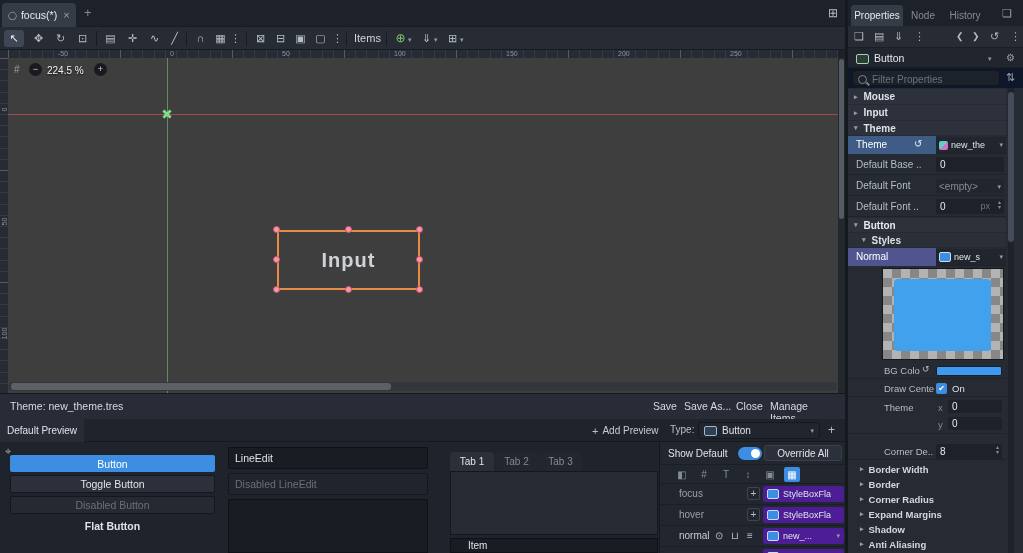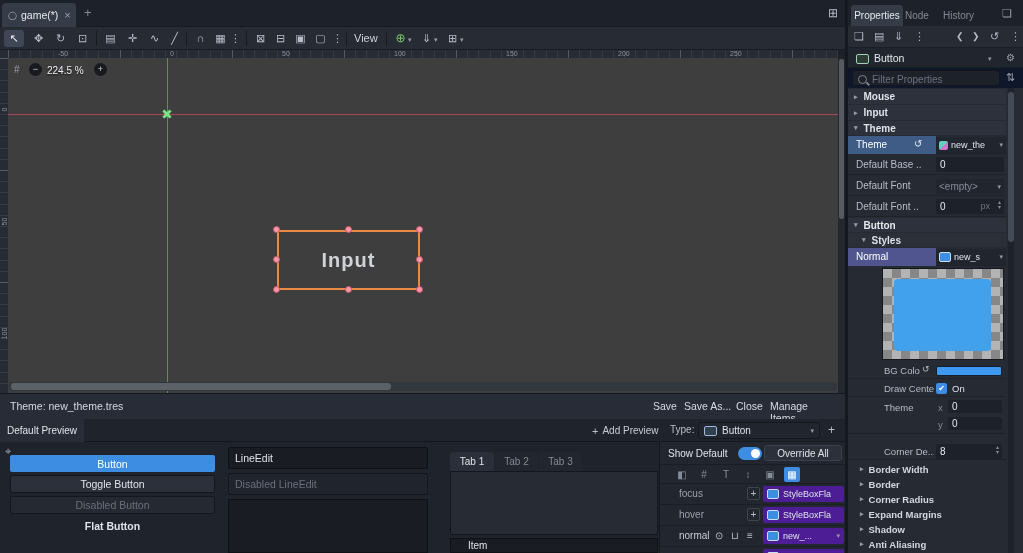--- a/index.html
+++ b/index.html
@@ -41,21 +41,21 @@
   input::placeholder{color:#6c7280}
 </style>
 </head>
 <body>
 
 <div id="app">
 
   <div class="abs" style="left:0;top:0;width:845px;height:27px;background:#1d2129;border-bottom:1px solid #171b22;box-sizing:border-box">
     <div class="abs" style="left:2px;top:3px;width:74px;height:24px;background:#353b47;border-radius:4px 4px 0 0;display:flex;align-items:center;gap:4px;padding:0 6px;box-sizing:border-box">
       <span style="font-size:8px;color:#b9bfc9">◯</span>
-      <span style="font-size:10.5px;color:#e8eaee;white-space:nowrap">game(*)</span>
+      <span style="font-size:10.5px;color:#e8eaee;white-space:nowrap">focus(*)</span>
       <span style="font-size:11px;color:#9aa0ab;margin-left:2px">×</span>
     </div>
     <span class="abs" style="left:84px;top:5px;font-size:13px;color:#848a96">+</span>
     <span class="abs" style="left:828px;top:6px;font-size:12px;color:#b6bcc8">⊞</span>
   </div>
 
   <div class="abs" style="left:0;top:27px;width:845px;height:23px;background:#262b34;border-bottom:1px solid #171b22;box-sizing:border-box">
     <span class="tbi" style="left:4px;width:20px;background:#3f4655;border-radius:3px;color:#eef1f5">↖</span>
     <span class="tbi" style="left:30px">✥</span>
     <span class="tbi" style="left:52px">↻</span>
@@ -69,21 +69,21 @@
     <span class="tbi" style="left:192px">∩</span>
     <span class="tbi" style="left:212px">▦</span>
     <span class="tbi" style="left:230px;width:10px">⋮</span>
     <span class="sep" style="left:246px"></span>
     <span class="tbi" style="left:252px">⊠</span>
     <span class="tbi" style="left:272px">⊟</span>
     <span class="tbi" style="left:292px">▣</span>
     <span class="tbi" style="left:312px">▢</span>
     <span class="tbi" style="left:332px;width:10px">⋮</span>
     <span class="sep" style="left:346px"></span>
-    <span class="abs" style="left:354px;top:5px;font-size:11px;color:#cfd4dc">View</span>
+    <span class="abs" style="left:354px;top:5px;font-size:11px;color:#cfd4dc">Items</span>
     <span class="sep" style="left:386px"></span>
     <span class="tbi" style="left:392px;color:#7cc66e;font-size:12px">⊕</span>
     <span class="abs chev" style="left:408px;top:9px">▾</span>
     <span class="tbi" style="left:418px">⇓</span>
     <span class="abs chev" style="left:434px;top:9px">▾</span>
     <span class="tbi" style="left:444px">⊞</span>
     <span class="abs chev" style="left:460px;top:9px">▾</span>
   </div>
 
   <div class="abs" style="left:0;top:50px;width:8px;height:8px;background:#262b34"></div>
@@ -252,24 +252,24 @@
   </div>
 
   <div class="abs" style="left:845px;top:0;width:3px;height:553px;background:#14181f"></div>
 
   <div class="abs" style="left:848px;top:0;width:175px;height:553px;background:#262b34;overflow:hidden">
 
     <div class="abs" style="left:0;top:0;width:175px;height:26px;background:#1d2129">
       <div class="abs" style="left:3px;top:5px;width:52px;height:21px;background:#353b47;border-radius:3px 3px 0 0;display:flex;align-items:center;justify-content:center">
         <span style="font-size:10px;color:#e6e9ee">Properties</span>
       </div>
-      <div class="abs" style="left:57px;top:5px;width:36px;height:21px;display:flex;align-items:center;justify-content:flex-start">
+      <div class="abs" style="left:57px;top:5px;width:36px;height:21px;display:flex;align-items:center;justify-content:center">
         <span style="font-size:10px;color:#848a96">Node</span>
       </div>
-      <div class="abs" style="left:95px;top:5px;width:44px;height:21px;display:flex;align-items:center;justify-content:flex-start">
+      <div class="abs" style="left:95px;top:5px;width:44px;height:21px;display:flex;align-items:center;justify-content:center">
         <span style="font-size:10px;color:#848a96">History</span>
       </div>
       <span class="abs" style="left:154px;top:7px;font-size:11px;color:#9aa0ab">❏</span>
     </div>
 
     <div class="abs" style="left:0;top:26px;width:175px;height:22px;background:#262b34;border-bottom:1px solid #1a1e25;box-sizing:border-box">
       <span class="abs" style="left:6px;top:4px;font-size:11px;color:#b2b8c4">❏</span>
       <span class="abs" style="left:26px;top:4px;font-size:11px;color:#b2b8c4">▤</span>
       <span class="abs" style="left:46px;top:4px;font-size:11px;color:#b2b8c4">⇓</span>
       <span class="abs" style="left:66px;top:4px;font-size:11px;color:#b2b8c4">⋮</span>

